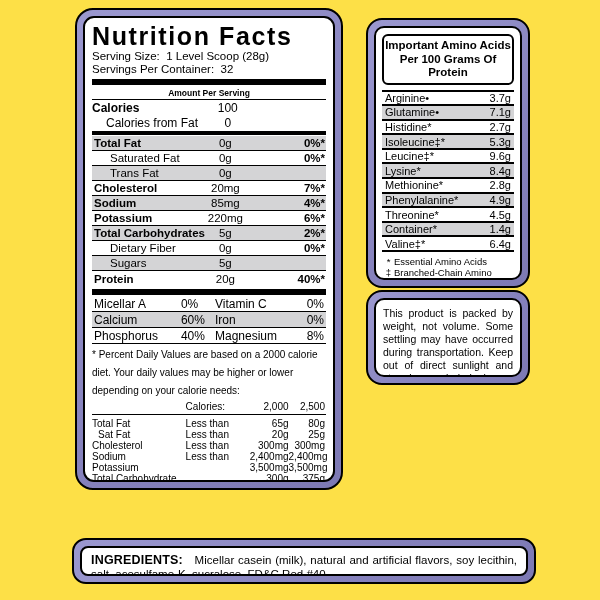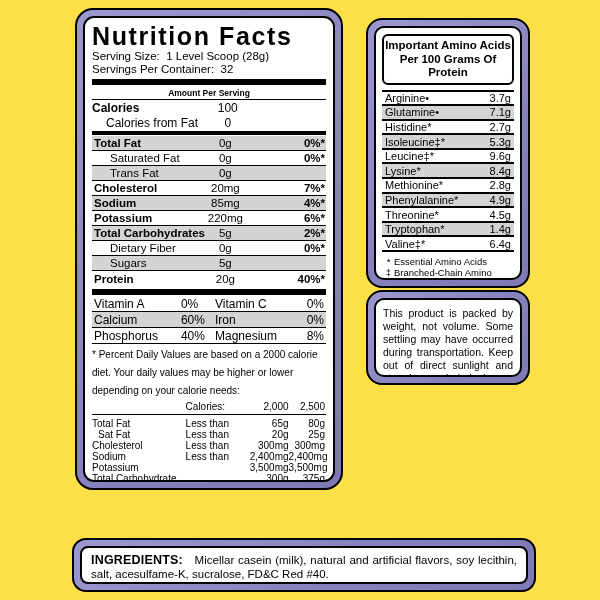--- a/index.html
+++ b/index.html
@@ -12,21 +12,21 @@
 
   .nf-panel { left:75px; top:8px; width:268px; height:482px; border-radius:18px; }
   .nf-panel .panel-inner { border-radius:11px; padding:5px 7px 4px 7px; }
 
   .aa-panel { left:366px; top:18px; width:164px; height:270px; border-radius:16px; }
   .aa-panel .panel-inner { border-radius:10px; padding:5px 5px 4px 5px; }
 
   .st-panel { left:366px; top:290px; width:164px; height:95px; border-radius:16px; }
   .st-panel .panel-inner { border-radius:10px; padding:7px 7px; }
 
-  .ing-panel { left:72px; top:538px; width:464px; height:54px; border-radius:14px; }
+  .ing-panel { left:72px; top:538px; width:464px; height:46px; border-radius:14px; }
   .ing-panel .panel-inner { border-radius:8px; padding:6px 9px; }
 
   
   .nf-title { font-size:25px; font-weight:bold; letter-spacing:1.6px; line-height:27px; white-space:nowrap; }
   .serv-line { font-size:11.5px; line-height:13px; }
   .bar { background:#000; }
   .bar-thick { height:6px; margin:3px 0 1px 0; }
   .bar-med { height:4px; margin:1px 0; }
   .aps { font-size:8.5px; font-weight:bold; text-align:center; padding:2px 0 1px 0; border-bottom:1px solid #000; }
   .cal-row { position:relative; font-size:12px; line-height:14px; padding-top:1px; }
@@ -163,21 +163,21 @@
           <span class="nlabel bold">Protein</span>
           <span class="amt">20g</span>
           <span class="dv">40%*</span>
         </div>
       </div>
 
       <div class="bar bar-thick"></div>
 
       <div>
         <div class="vrow">
-          <span class="vl-label">Vitamin A</span>
+          <span class="vl-label">Micellar A</span>
           <span class="vl-val">0%</span>
           <span class="vr-label">Vitamin C</span>
           <span class="vr-val">0%</span>
         </div>
         <div class="vrow shaded">
           <span class="vl-label">Calcium</span>
           <span class="vl-val">60%</span>
           <span class="vr-label">Iron</span>
           <span class="vr-val">0%</span>
         </div>
@@ -285,21 +285,21 @@
         </div>
         <div class="aarow shaded">
           <span class="aa-name">Phenylalanine*</span>
           <span class="aa-val">4.9g</span>
         </div>
         <div class="aarow">
           <span class="aa-name">Threonine*</span>
           <span class="aa-val">4.5g</span>
         </div>
         <div class="aarow shaded">
-          <span class="aa-name">Tryptophan*</span>
+          <span class="aa-name">Container*</span>
           <span class="aa-val">1.4g</span>
         </div>
         <div class="aarow">
           <span class="aa-name">Valine‡*</span>
           <span class="aa-val">6.4g</span>
         </div>
       </div>
 
       <div class="aa-notes">
         <div class="aa-note">

